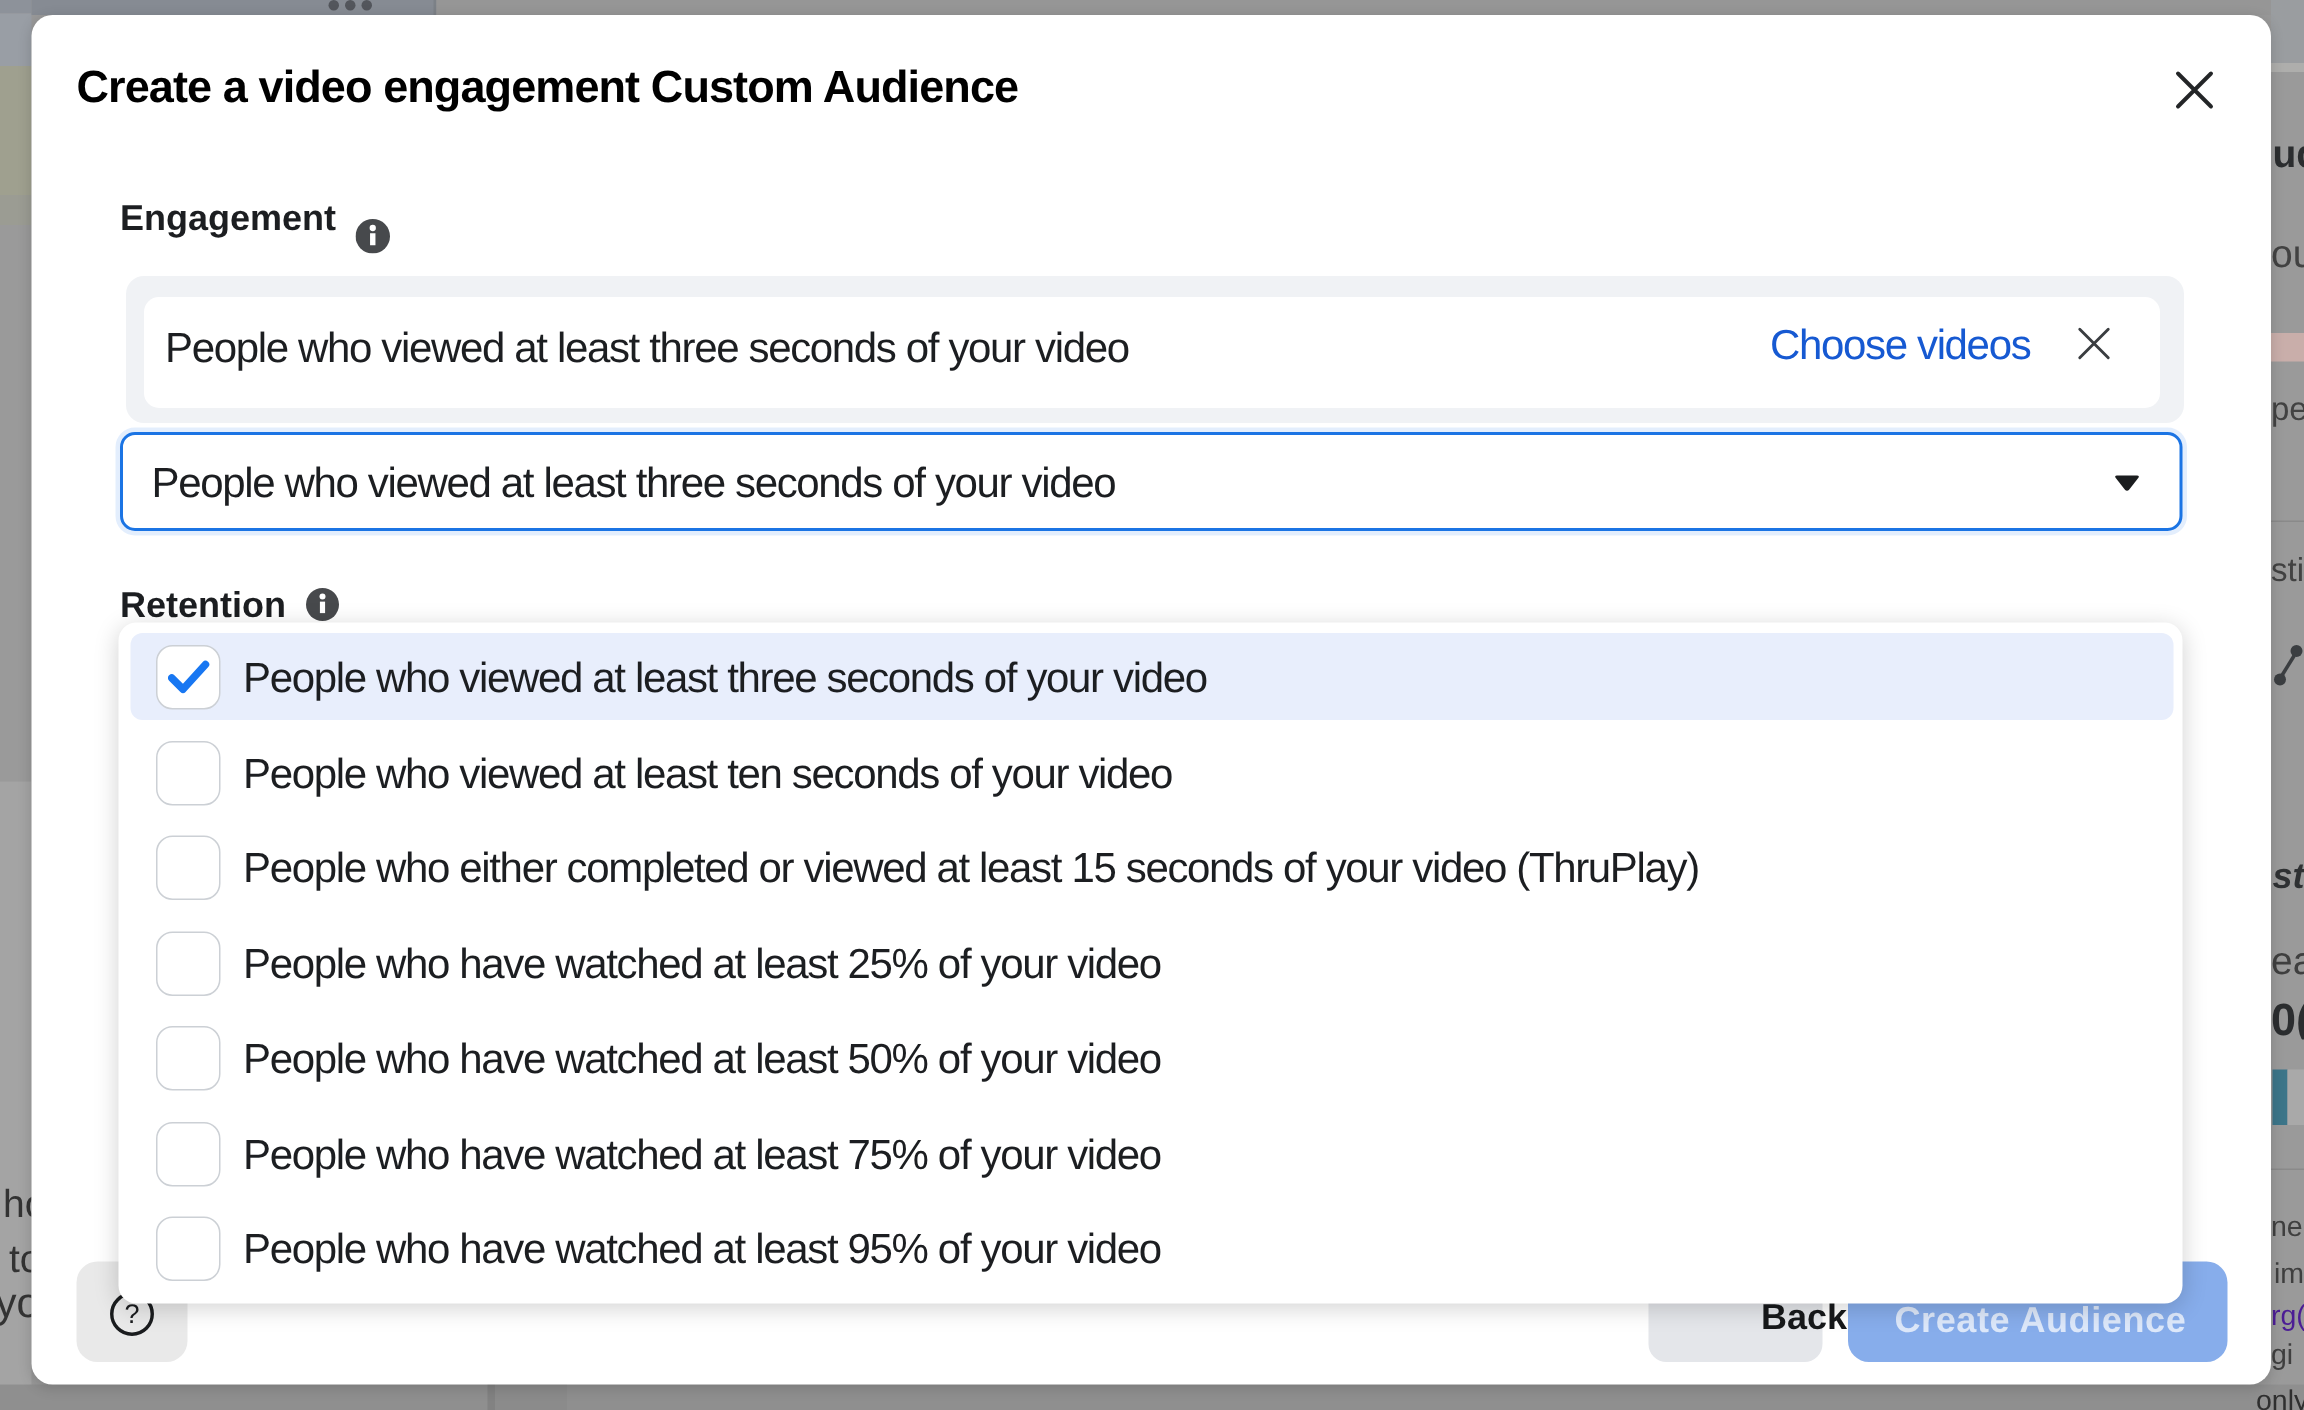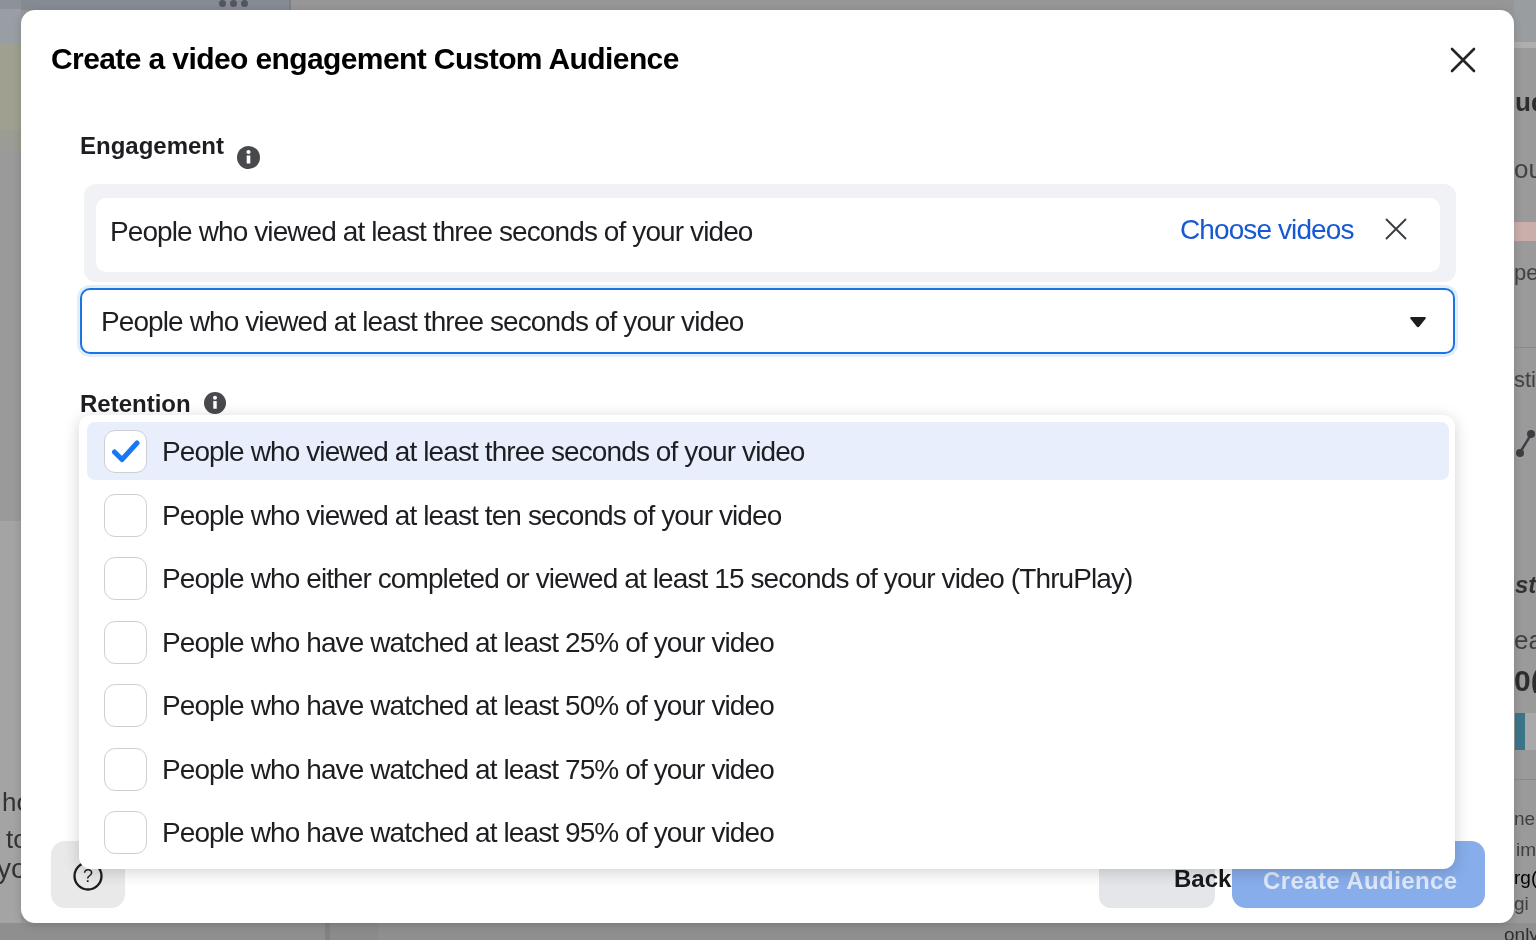--- a/index.html
+++ b/index.html
@@ -42,21 +42,21 @@
     <line x1="6.5" y1="23" x2="14.5" y2="10" stroke="#3b3e41" stroke-width="2.4"></line>
   </svg>
 <div class="abs" style="left:1515px;top:571px;width:21px;height:28px;overflow:hidden;font-style:italic;"><span style="font-size:24px;font-weight:bold;color:#2f3133;">st</span></div>
 <div class="abs" style="left:1514px;top:625px;width:22px;height:25px;overflow:hidden;"><span style="font-size:26px;color:#3f3f3f;">ea</span></div>
 <div class="abs" style="left:1514px;top:664px;width:22px;height:29px;overflow:hidden;"><span style="font-size:30px;font-weight:bold;color:#2b2d2f;">0(</span></div>
 <div class="abs" style="left:1515px;top:713px;width:10px;height:37px;background:#3c7589;"></div>
 <div class="abs" style="left:1525px;top:713px;width:11px;height:37px;background:#a9a9a9;"></div>
 <div class="abs" style="left:1514px;top:779px;width:22px;height:1px;background:#8a8a8a;"></div>
 <div class="abs" style="left:1514px;top:808px;width:22px;height:22px;overflow:hidden;"><span style="font-size:19px;color:#3f3f3f;text-align:center;">ne</span></div>
 <div class="abs" style="left:1514px;top:839px;width:22px;height:22px;overflow:hidden;text-align:right;"><span style="font-size:19px;color:#3f3f3f;">im</span></div>
-<div class="abs" style="left:1514px;top:867px;width:22px;height:22px;overflow:hidden;"><span style="font-size:19px;color:#000000;">rg(</span></div>
+<div class="abs" style="left:1514px;top:867px;width:22px;height:22px;overflow:hidden;"><span style="font-size:19px;color:#4c1d95;">rg(</span></div>
 <div class="abs" style="left:1514px;top:893px;width:22px;height:22px;overflow:hidden;"><span style="font-size:19px;color:#3f3f3f;">gi</span></div>
 
 <div class="abs" style="left:0;top:923px;width:1536px;height:17px;background:#8f8f8f;"></div>
 <div class="abs" style="left:325px;top:922px;width:5px;height:18px;background:#828282;"></div>
 <div class="abs" style="left:330px;top:922px;width:48px;height:18px;background:#8b8b8b;"></div>
 <div class="abs" style="left:1504px;top:924px;width:32px;height:16px;overflow:hidden;"><span style="font-size:19px;color:#2f2f2f;">only</span></div>
 
 <div class="abs" id="modal" style="left:21px;top:10px;width:1493px;height:913px;background:#ffffff;border-radius:14px;box-shadow:0 2px 9px rgba(0,0,0,0.16);"></div>
 
 <div class="abs" style="left:51px;top:42px;font-size:30px;font-weight:bold;color:#000000;letter-spacing:-0.6px;">Create a video engagement Custom Audience</div>

